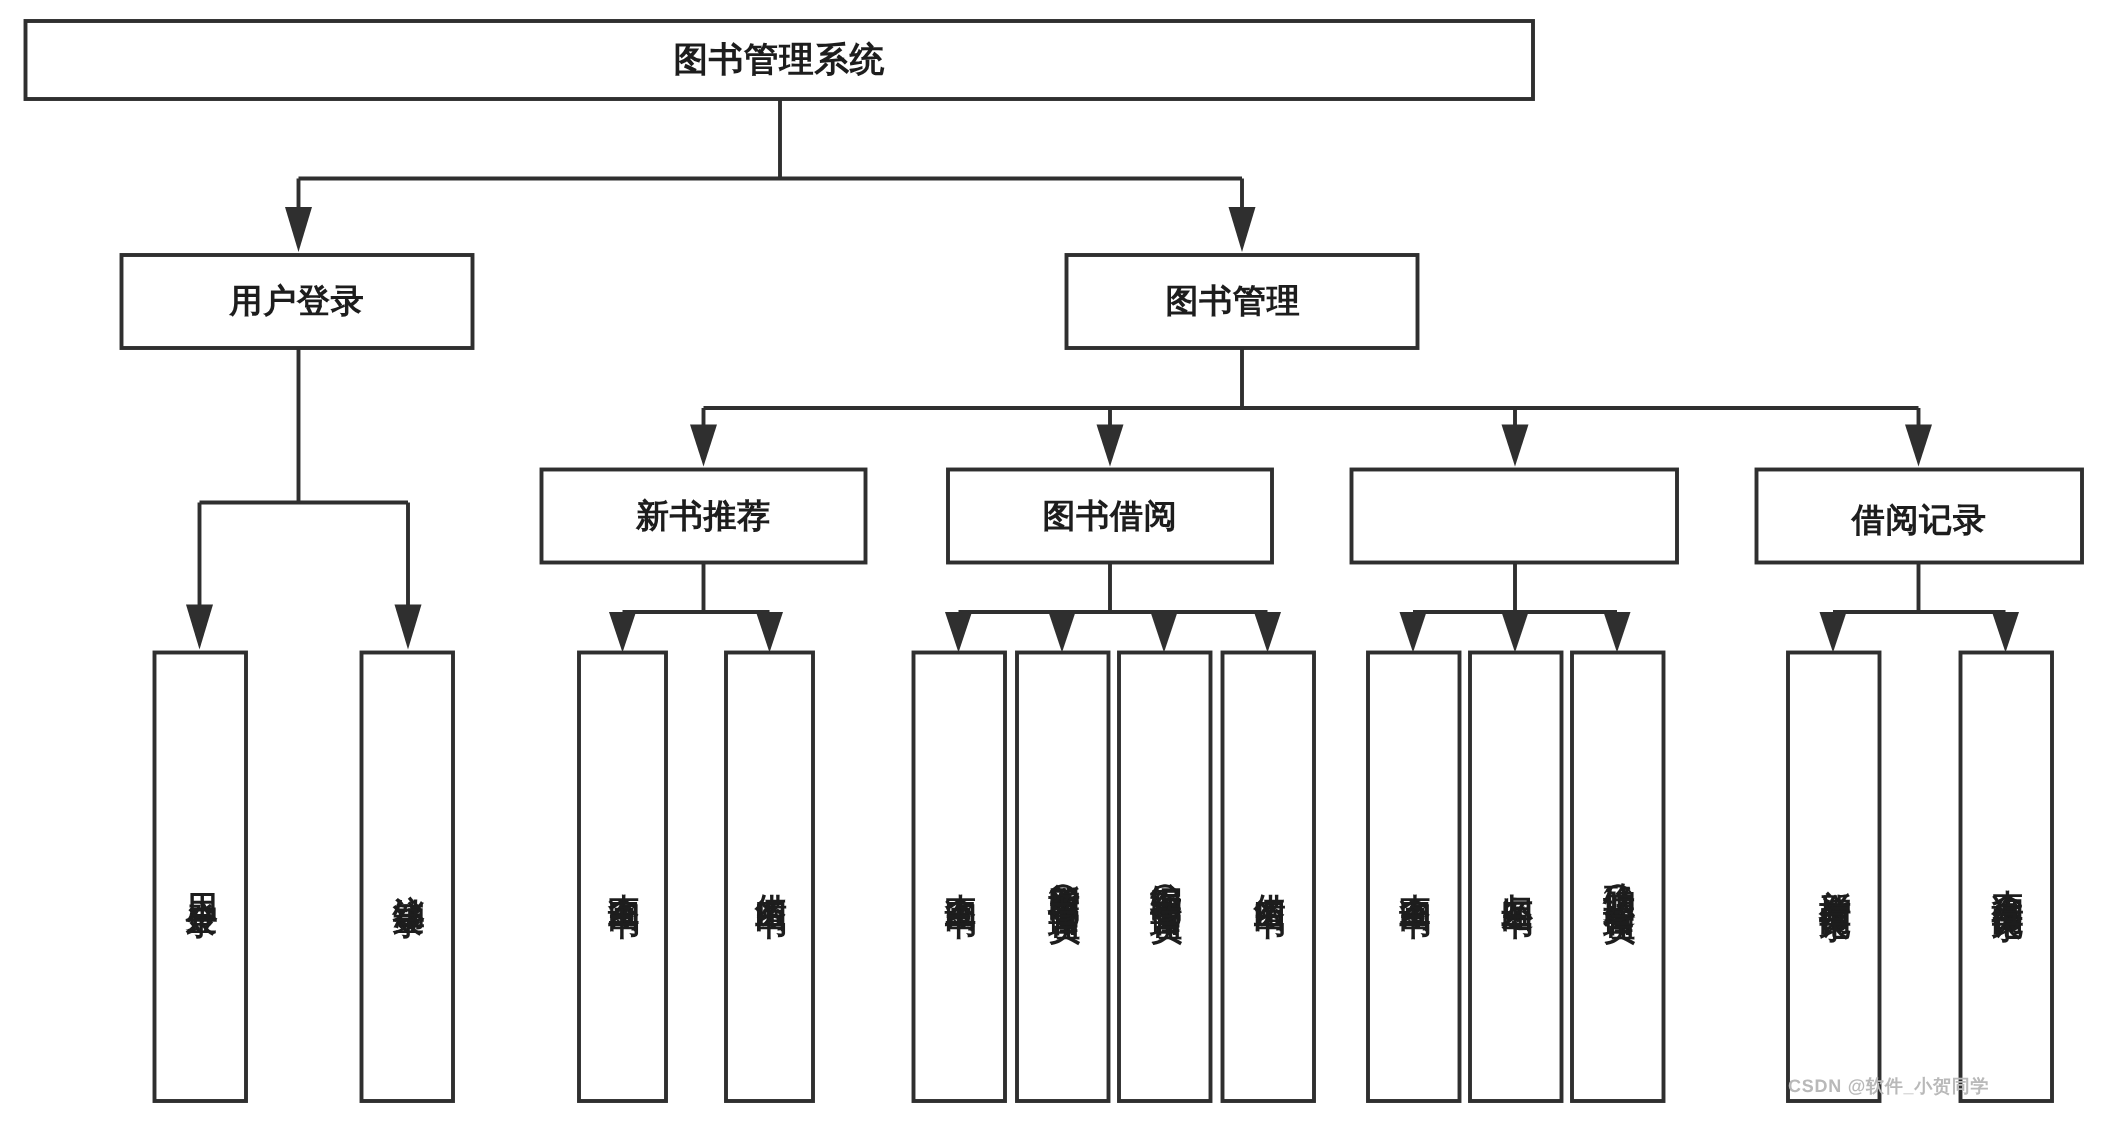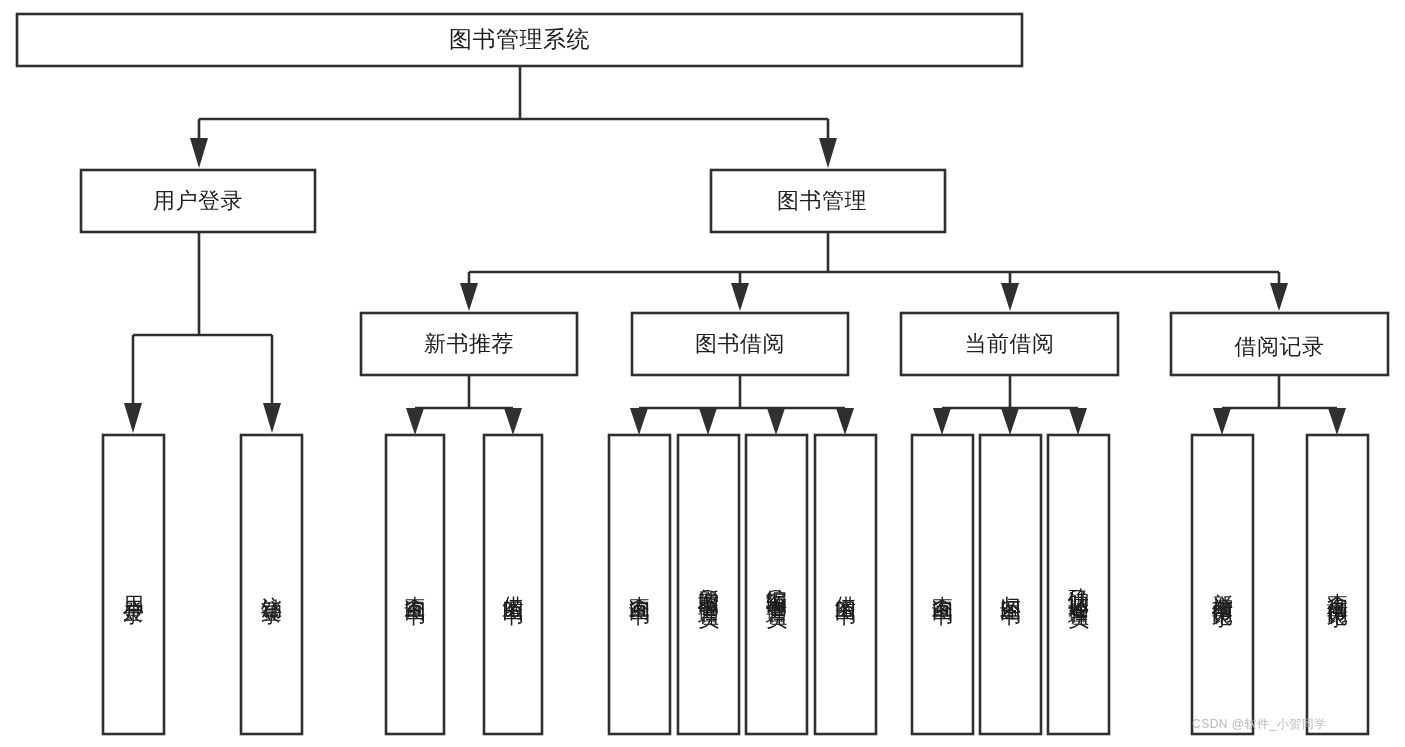--- a/index.html
+++ b/index.html
@@ -11,20 +11,21 @@
     width: 1405px;
     height: 747px;
     font-family: "Liberation Sans", "DejaVu Sans", sans-serif;
     overflow: hidden;
   }
   #diagram-root {
     position: relative;
     width: 1405px;
     height: 747px;
     background: #ffffff;
+    font-weight: bold;
   }
   svg#diagram-svg {
     position: absolute;
     top: 0;
     left: 0;
     width: 1405px;
     height: 747px;
   }
   .node-box {
     fill: #ffffff;
@@ -178,21 +179,20 @@
     <rect class="node-box" x="1307" y="435" width="61" height="299"></rect>
   </svg>
 
   <div class="node-label horizontal title" style="left:17px; top:14px; width:1005px; height:52px;">图书管理系统</div>
 
   <div class="node-label horizontal" style="left:81px; top:170px; width:234px; height:62px;">用户登录</div>
   <div class="node-label horizontal" style="left:711px; top:170px; width:222px; height:62px;">图书管理</div>
 
   <div class="node-label horizontal" style="left:361px; top:313px; width:216px; height:62px;">新书推荐</div>
   <div class="node-label horizontal" style="left:632px; top:313px; width:216px; height:62px;border-radius:24px;">图书借阅</div>
-  <div class="node-label horizontal" style="left:901px; top:313px; width:217px; height:62px;">当前借阅</div>
   <div class="node-label horizontal" style="left:1171px; top:313px; width:217px; height:68px;">借阅记录</div>
 
   <div class="node-label vertical" style="left:103px; top:435px; width:61px; height:299px;">用户登录</div>
   <div class="node-label vertical" style="left:241px; top:435px; width:61px; height:299px;">注销登录</div>
 
   <div class="node-label vertical" style="left:386px; top:435px; width:58px; height:299px;">查询图书</div>
   <div class="node-label vertical" style="left:484px; top:435px; width:58px; height:299px;">借阅图书</div>
 
   <div class="node-label vertical" style="left:609px; top:435px; width:61px; height:299px;">查询图书</div>
   <div class="node-label vertical" style="left:678px; top:435px; width:61px; height:299px;">新增图书（管理员）</div>

